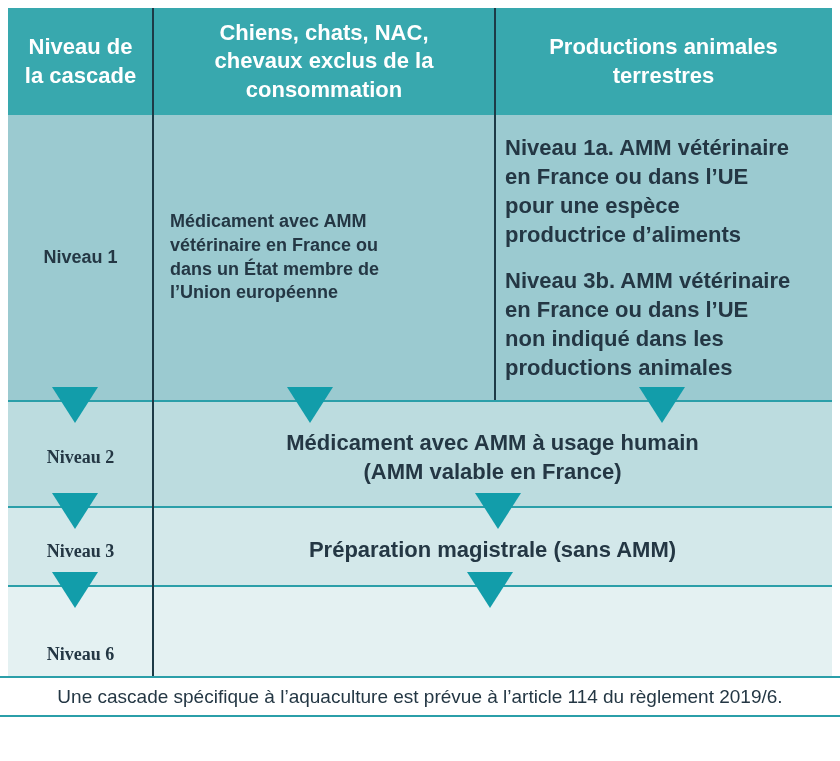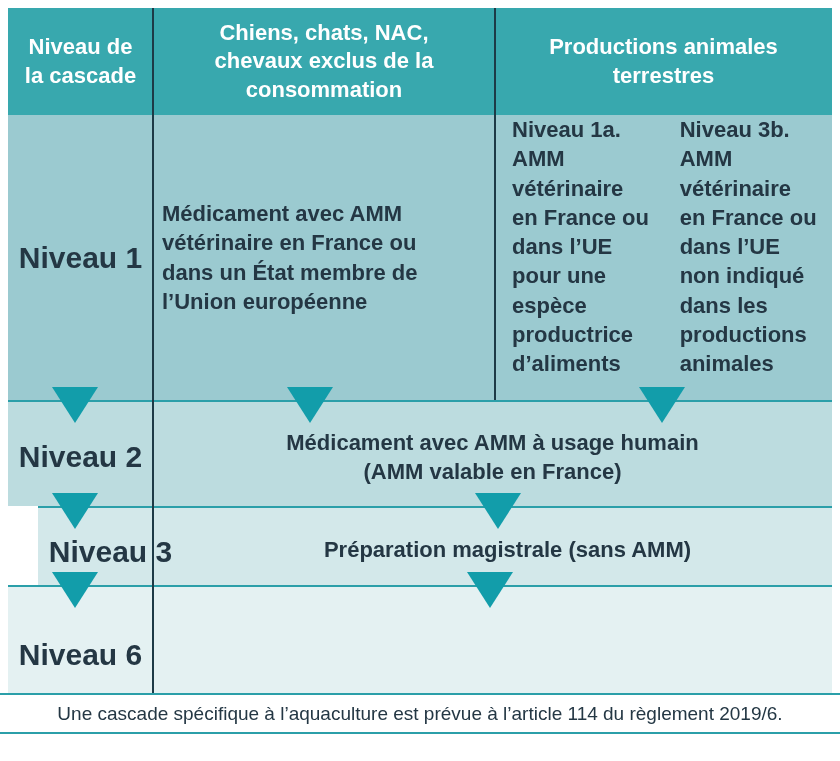--- a/index.html
+++ b/index.html
@@ -29,53 +29,53 @@
   .c3{width:337px;flex:0 0 337px;border-radius:19px;}
   .cmerged{flex:1 1 auto;display:flex;align-items:center;justify-content:center;text-align:center;}
 
   .header-row{height:107px;background:var(--header-bg);}
   .header-row .cell{
     color:var(--text-light);font-weight:700;font-size:22px;line-height:1.3;
     display:flex;align-items:center;justify-content:center;text-align:center;
   }
 
   .row-n1{height:285px;background:var(--row1-bg);}
-  .row-n1 .c2{display:flex;align-items:center;padding-left:9px;
-    font-weight:700;font-size:22px;line-height:1.33;}
-  .row-n1 .c3{display:flex;justify-content:center;gap:16px;
-    padding-left:17px;font-weight:700;font-size:22px;line-height:1.33;}
+  .row-n1 .c2{display:flex;align-items:center;padding-left:17px;
+    font-weight:700;font-size:18px;line-height:1.33;}
+  .row-n1 .c3{display:flex;flex-direction:column;justify-content:center;gap:16px;
+    padding-left:10px;font-weight:700;font-size:22px;line-height:1.33;}
 
   .row-n2{height:106px;background:var(--row2-bg);border-top:2px solid var(--row-border);}
-  .row-n3{height:79px;background:var(--row3-bg);border-top:2px solid var(--row-border);margin-left:30px;}
+  .row-n3{height:79px;background:var(--row3-bg);border-top:2px solid var(--row-border);}
   .row-n4{height:131px;background:var(--row4-bg);border-top:2px solid var(--row-border);}
   .row-n2 .cmerged,.row-n3 .cmerged,.row-n4 .cmerged{
     font-weight:700;font-size:22px;line-height:1.33;padding-top:6px;}
   .row-n3 .cmerged{}
-  .row-n2 .c1,.row-n3 .c1,.row-n4 .c1{padding-top:6px;}
+  .row-n2 .c1,.row-n3 .c1,.row-n4 .c1{padding-top:6px;font-family:Liberation Serif, serif;}
   .row-n3 .c1{padding-top:10px;}
 
-  .level-label{font-weight:700;font-size:30px;}
+  .level-label{font-weight:700;font-size:18px;}
 
   .vdivider{position:absolute;width:2px;background:var(--divider);top:0;}
   #divider-col1{left:144px;height:708px;}
   #divider-col2{left:486px;height:392px;}
 
   .arrow{position:absolute;width:0;height:0;
     border-left:23px solid transparent;border-right:23px solid transparent;
     border-top:36px solid var(--arrow);z-index:5;}
   .arrow.a-r1-c1{left:44px;top:379px;}
   .arrow.a-r1-c2{left:279px;top:379px;}
   .arrow.a-r1-c3{left:631px;top:379px;}
   .arrow.a-r2-c1{left:44px;top:485px;}
   .arrow.a-r2-m {left:467px;top:485px;}
   .arrow.a-r3-c1{left:44px;top:564px;}
   .arrow.a-r3-m {left:459px;top:564px;}
 
   .footnote{
-    position:absolute;left:0;top:693px;width:840px;height:41px;
+    position:absolute;left:0;top:676px;width:840px;height:41px;
     background:#ffffff;border-top:2px solid var(--row-border);border-bottom:2px solid var(--row-border);
     box-sizing:border-box;display:flex;align-items:center;justify-content:center;
     font-size:19px;color:var(--text-dark);
   }
 </style>
 </head>
 <body>
 
 <div class="page">
 

